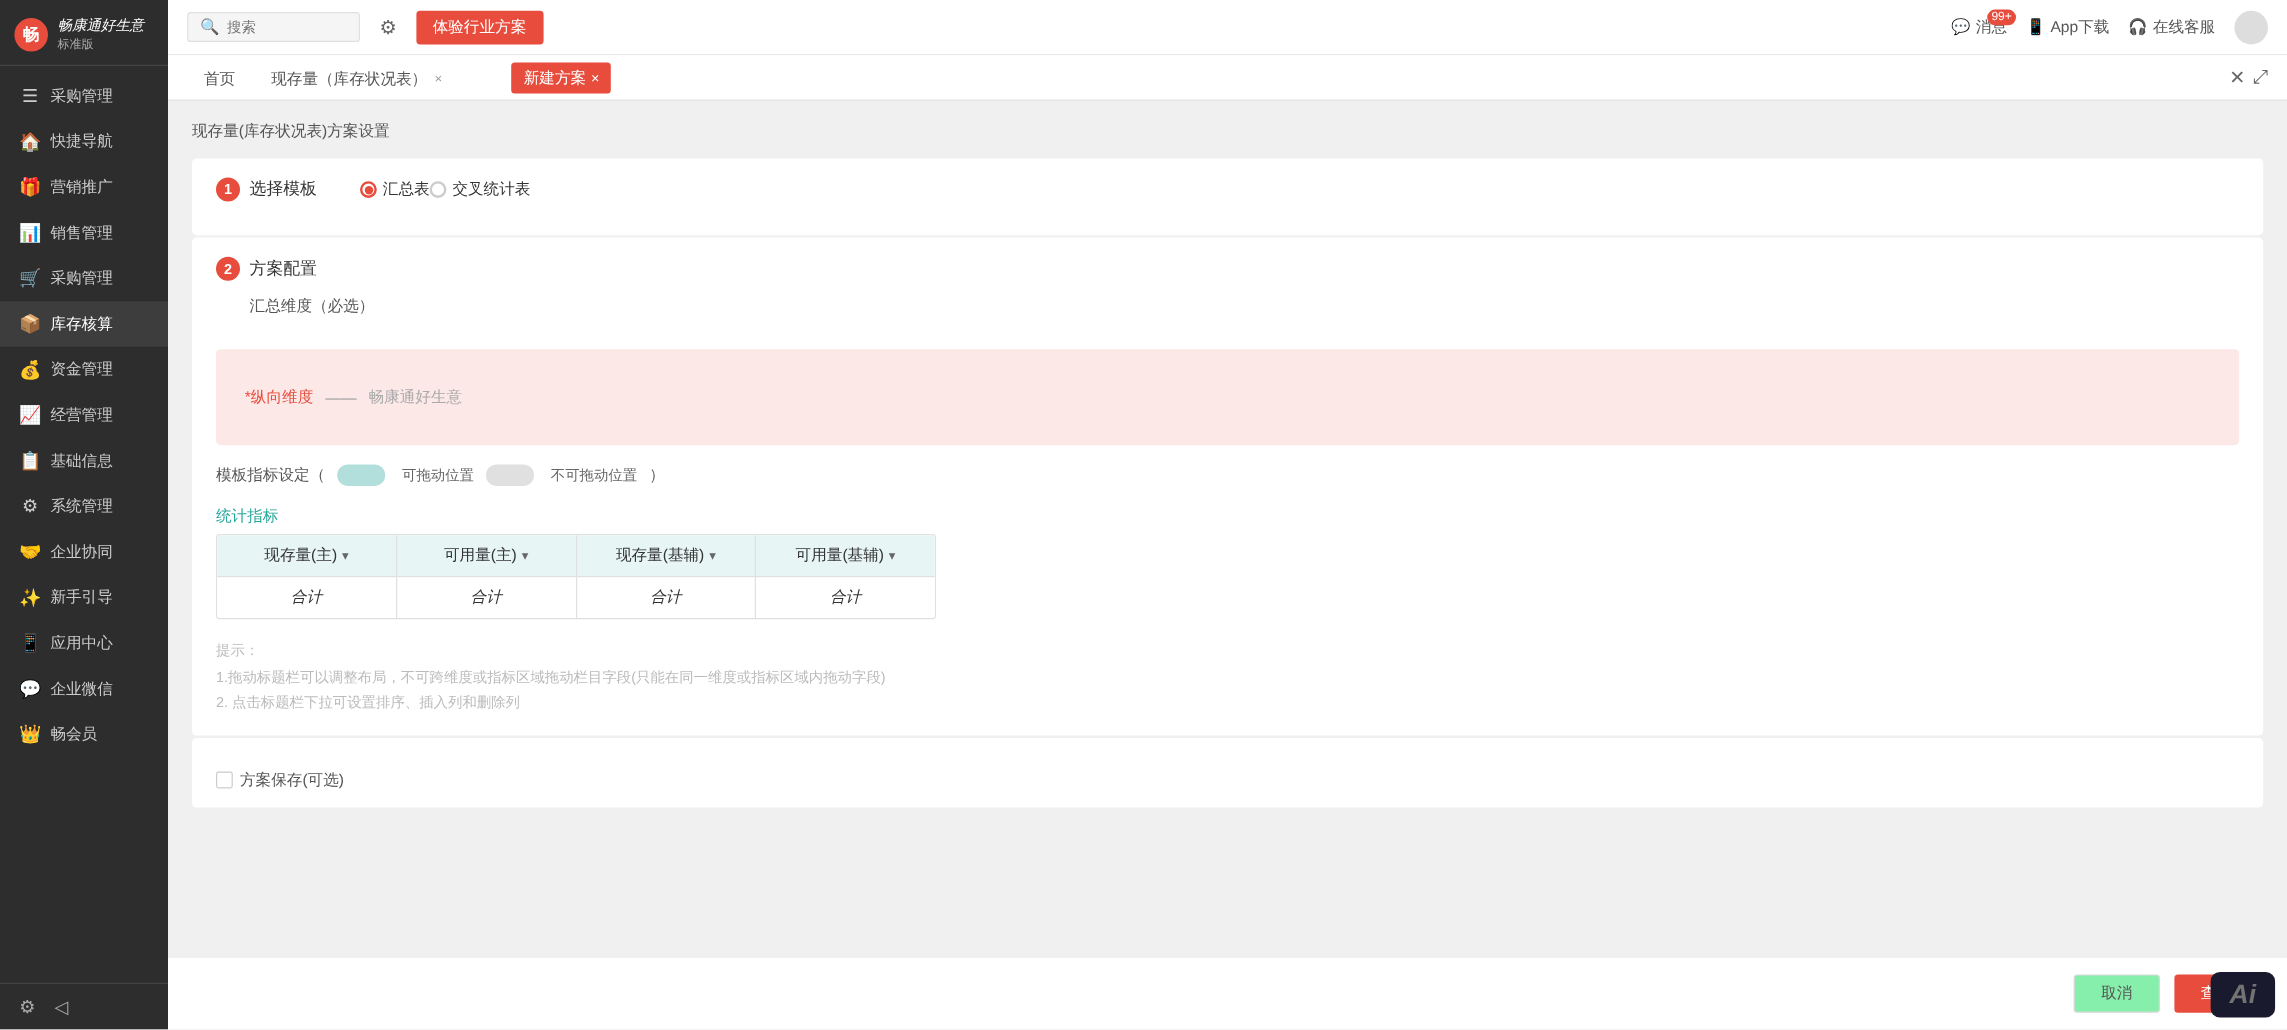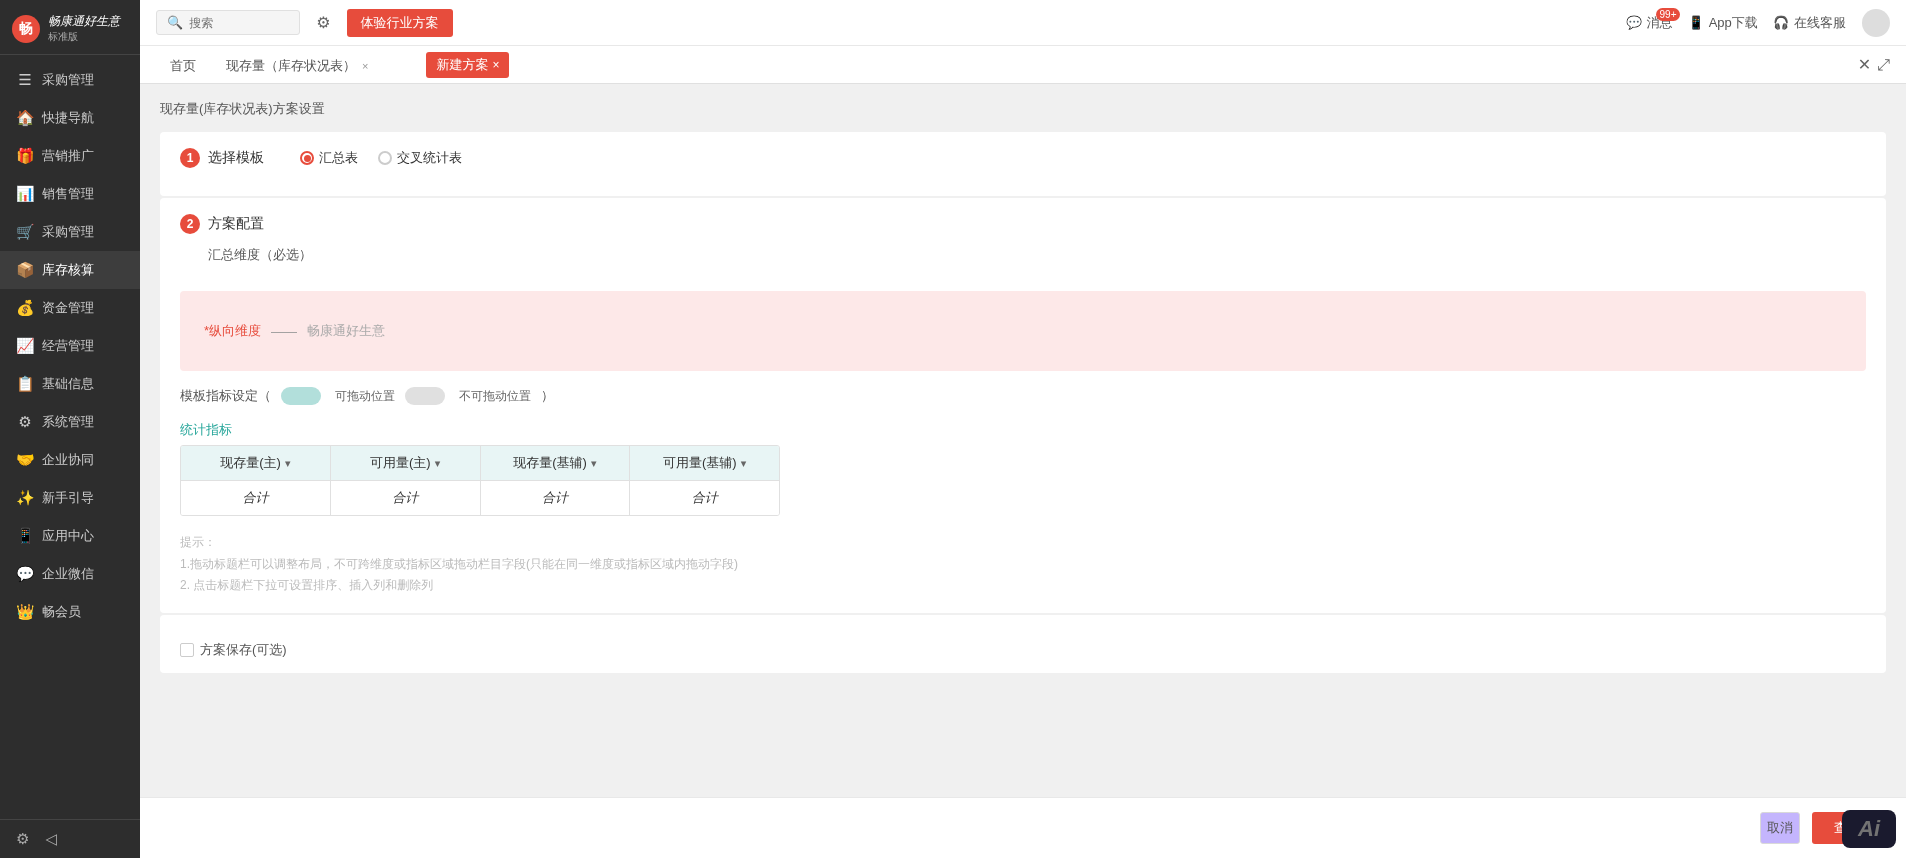--- a/index.html
+++ b/index.html
@@ -41,21 +41,21 @@
 
     
     .content { flex: 1; overflow-y: auto; padding: 16px 20px; }
     .page-title { font-size: 13px; color: #555; margin-bottom: 14px; }
     
     
     .step-section { background: #fff; border-radius: 4px; padding: 16px 20px; margin-bottom: 2px; }
     .step-header { display: flex; align-items: center; gap: 8px; margin-bottom: 12px; }
     .step-badge { width: 20px; height: 20px; background: #e74c3c; color: white; border-radius: 50%; display: flex; align-items: center; justify-content: center; font-size: 12px; font-weight: bold; flex-shrink: 0; }
     .step-title { font-size: 14px; font-weight: 500; color: #333; }
-    .radio-group { display: flex; align-items: center; gap: 20px; margin-left: 28px; }
+    .radio-group { display: flex; align-items: center; margin-left: 28px; }
     .radio-item { display: flex; align-items: center; gap: 5px; cursor: pointer; font-size: 13px; color: #333; }
     .radio-circle { width: 14px; height: 14px; border-radius: 50%; border: 2px solid #ccc; display: flex; align-items: center; justify-content: center; }
     .radio-circle.checked { border-color: #e74c3c; }
     .radio-inner { width: 7px; height: 7px; border-radius: 50%; background: #e74c3c; }
 
     
     .step2-section { background: #fff; border-radius: 4px; padding: 16px 20px; }
     .dimension-label { font-size: 13px; color: #555; margin-bottom: 27px; margin-left: 28px; }
     .dimension-area { background: #fde8e8; border-radius: 4px; padding: 20px 24px; margin: 0 0 16px 0; min-height: 80px; display: flex; align-items: center; }
     .dimension-text { color: #e74c3c; font-size: 13px; }
@@ -83,21 +83,21 @@
     
     .tips { font-size: 12px; color: #bbb; margin-top: 16px; line-height: 1.8; }
     .tips-title { font-weight: 500; }
 
     
     .save-option { display: flex; align-items: center; gap: 6px; font-size: 13px; color: #555; cursor: pointer; margin-top: 12px; }
     .save-checkbox { width: 14px; height: 14px; border: 1px solid #ccc; border-radius: 2px; }
 
     
     .footer-bar { background: #fff; padding: 14px 24px; display: flex; justify-content: flex-end; gap: 12px; border-top: 1px solid #e8e8e8; flex-shrink: 0; }
-    .btn-cancel { background: #c4b5fd; border: 1px solid #d9d9d9; color: #555; padding: 6px 6px; border-radius: 3px; cursor: pointer; font-size: 13px; }
+    .btn-cancel { background: #86efac; border: 1px solid #d9d9d9; color: #555; padding: 6px 22px; border-radius: 3px; cursor: pointer; font-size: 13px; }
     .btn-query { background: #e74c3c; color: white; border: none; padding: 6px 22px; border-radius: 3px; cursor: pointer; font-size: 13px; }
 
     
     .ai-badge { position: fixed; bottom: 10px; right: 10px; background: #1a1a2e; color: #737373; border-radius: 8px; padding: 6px 16px; font-size: 22px; font-weight: bold; font-style: italic; }
   </style>
 </head>
 <body>
 
 <div class="sidebar">
   <div class="sidebar-logo">

